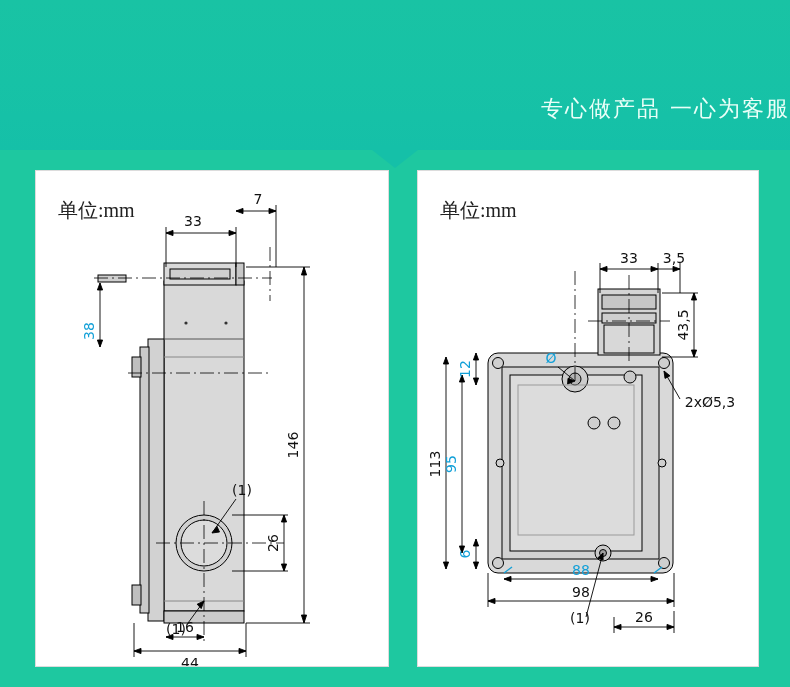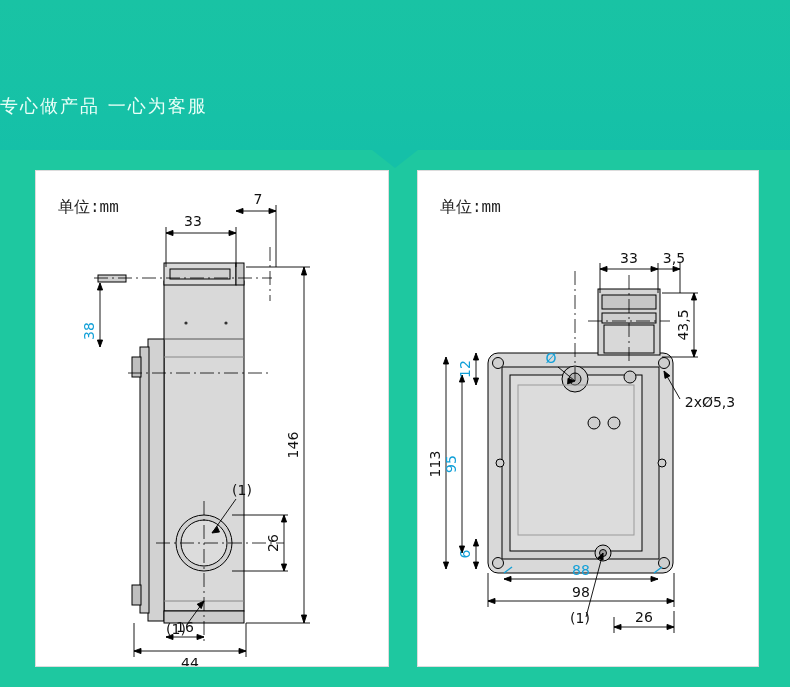--- a/index.html
+++ b/index.html
@@ -21,45 +21,45 @@
     text-align:center;
     color:#ffffff;
     font-size:54px;
     font-weight:bold;
     letter-spacing:10px;
     text-indent:10px;
     font-family:"DejaVu Sans","Liberation Sans",sans-serif;
   }
   .banner-sub{
     position:absolute;left:0;top:94px;width:790px;
-    text-align:left;
+    text-align:right;
     color:#eafff8;
-    font-size:18px;
+    font-size:22px;
     letter-spacing:2px;
     font-family:"DejaVu Sans","Liberation Sans",sans-serif;
   }
   .banner-notch{
     position:absolute;left:367px;top:146px;
     width:0;height:0;
     border-left:28px solid transparent;
     border-right:28px solid transparent;
     border-top:22px solid #15c0a8;
   }
   
   .panel{
     position:absolute;
     background:#ffffff;
     border:1px solid #dcdcdc;
   }
   #panel-left{left:35px;top:170px;width:352px;height:495px;}
   #panel-right{left:417px;top:170px;width:340px;height:495px;}
   .unit-label{
     position:absolute;
-    font-size:16px;color:#222;
-    font-family:Liberation Mono, monospace;
+    font-size:20px;color:#222;
+    font-family:Liberation Serif, serif;
   }
   .dwg{position:absolute;left:0;top:0;}
 </style>
 </head>
 <body>
 
 <div class="banner">
   <div class="banner-sub">专心做产品 一心为客服</div>
 </div>
 <div class="banner-notch"></div>

